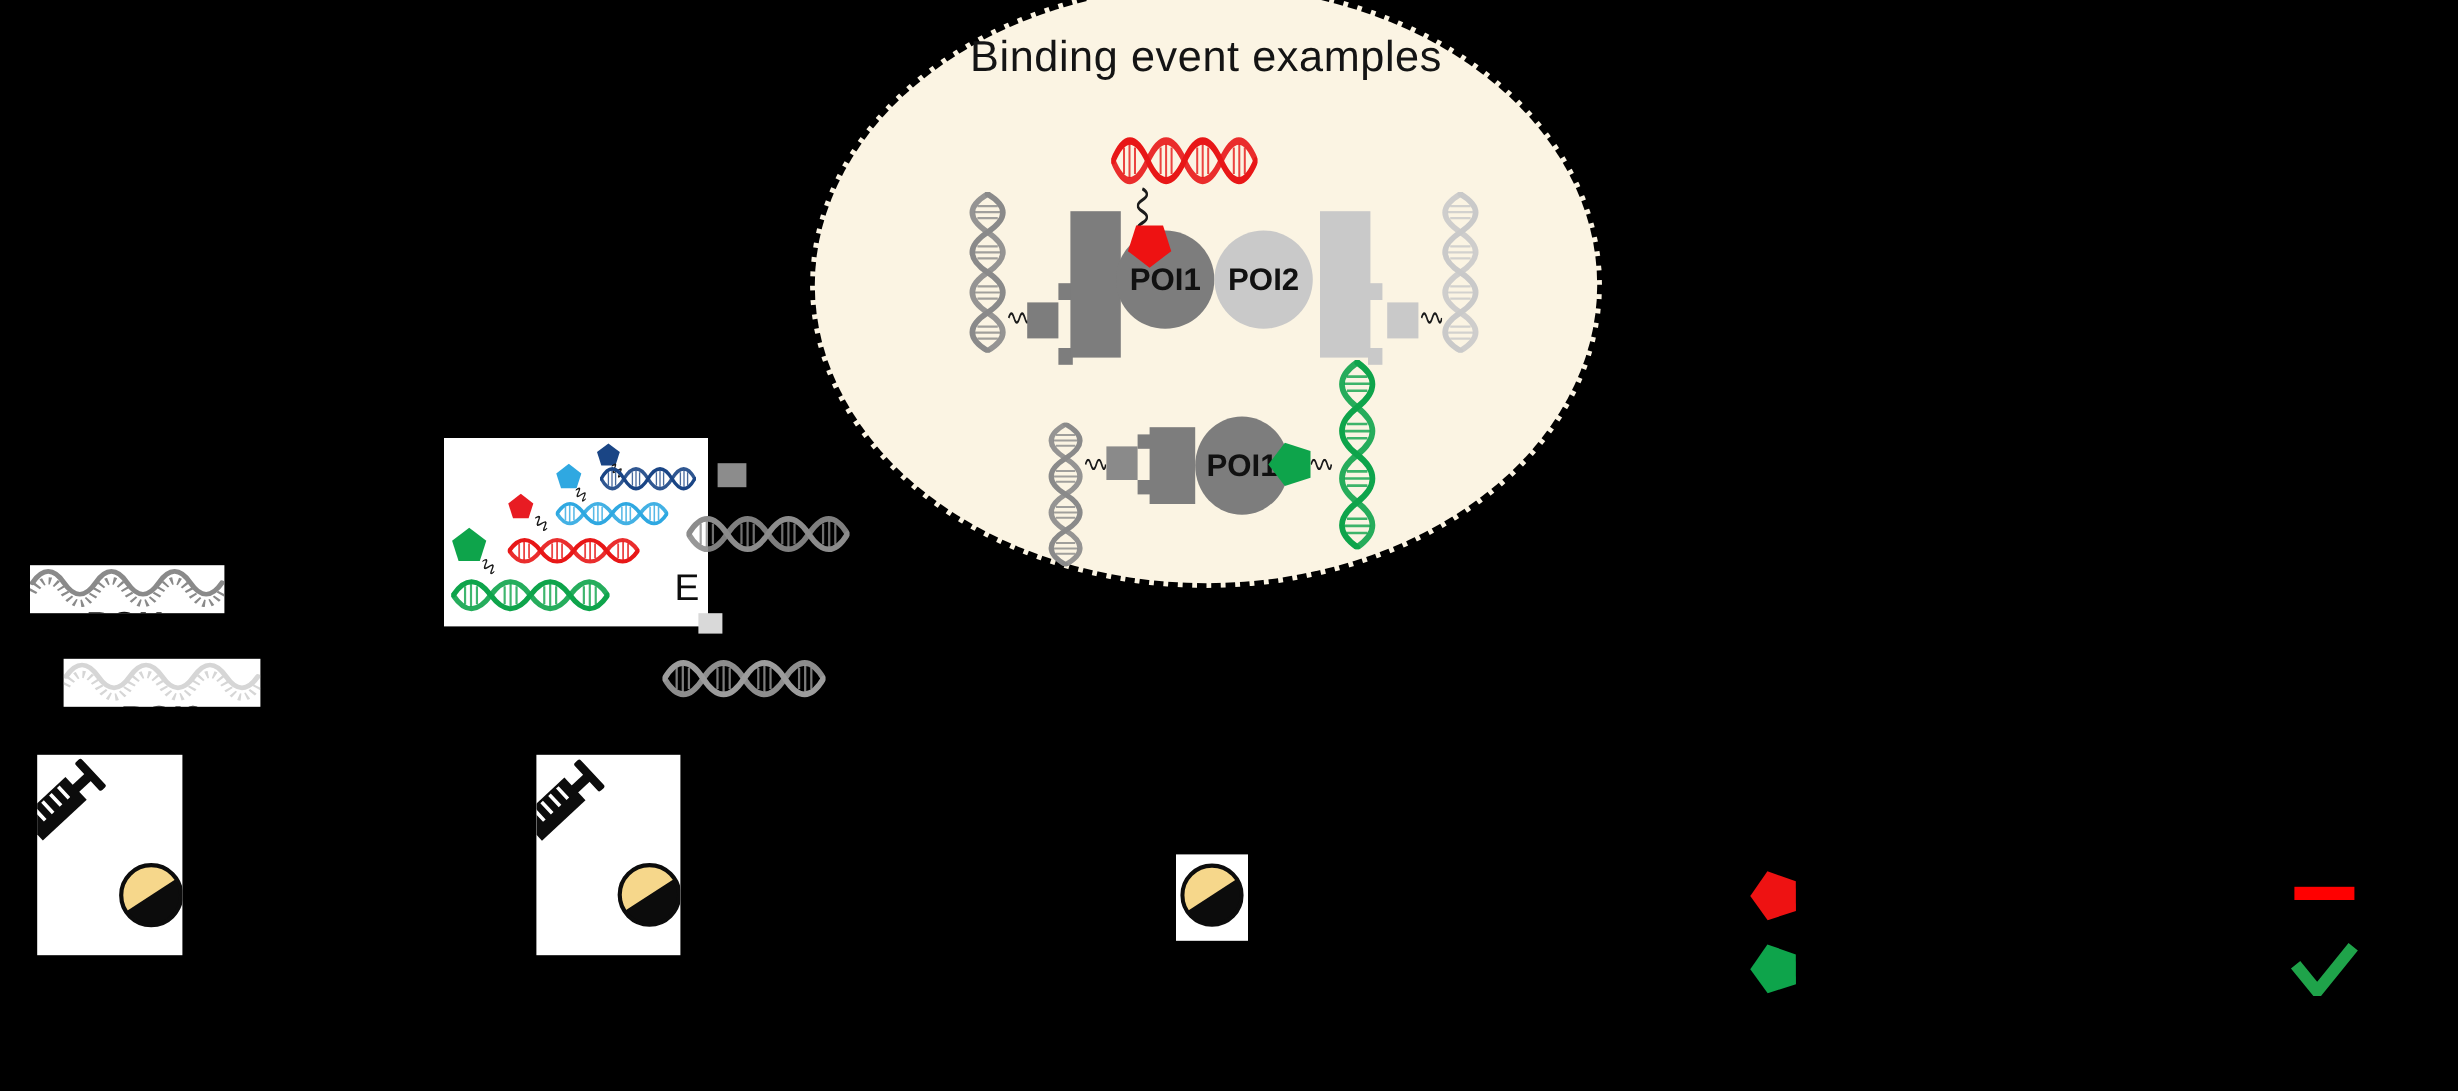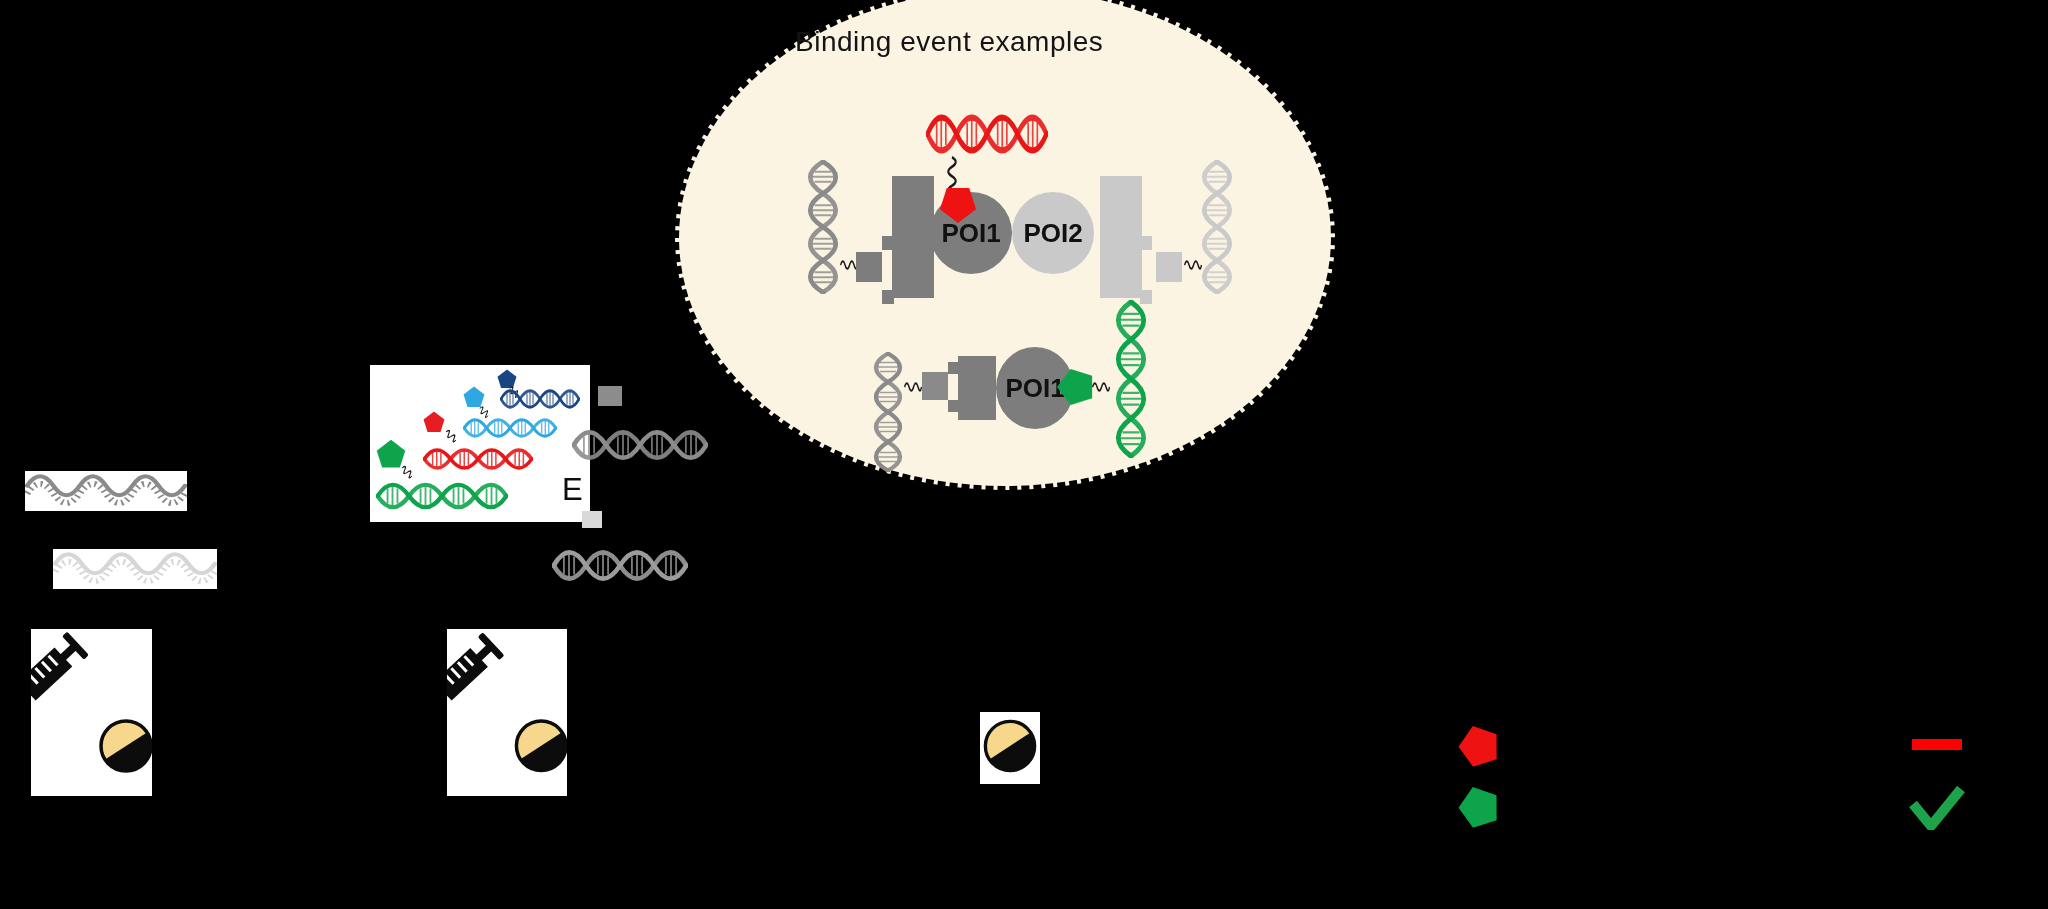--- a/index.html
+++ b/index.html
@@ -1,21 +1,21 @@
 <!DOCTYPE html>
 <html><head>
 <meta charset="utf-8">
 <style>
   html,body{margin:0;padding:0;background:#000;}
   .cv{position:relative;width:2048px;height:909px;background:#000000;overflow:hidden;
       font-family:"Liberation Sans", sans-serif;}
   .abs{position:absolute;}
   .card{background:#ffffff;}
   .bubble{border-radius:50%;border:4px dashed #000000;box-sizing:border-box;}
-  .ttl{font-size:28px;color:#141414;letter-spacing:0.5px;}
+  .ttl{font-size:36px;color:#141414;text-align:center;letter-spacing:0.5px;}
   .poi{font-weight:bold;font-size:26px;color:#111;display:flex;align-items:center;justify-content:center;}
   .circ{border-radius:50%;}
   .vfit{position:absolute;left:50%;top:50%;transform:translate(-50%,-50%) rotate(90deg);}
   .clipbox{overflow:hidden;}
   .hidlbl{position:absolute;left:0;right:0;top:34px;text-align:center;
           font-size:30px;font-weight:bold;color:#0d0d0d;}
   .frag{font-size:31px;color:#0d0d0d;font-weight:400;}
 </style>
 </head>
 <body>

